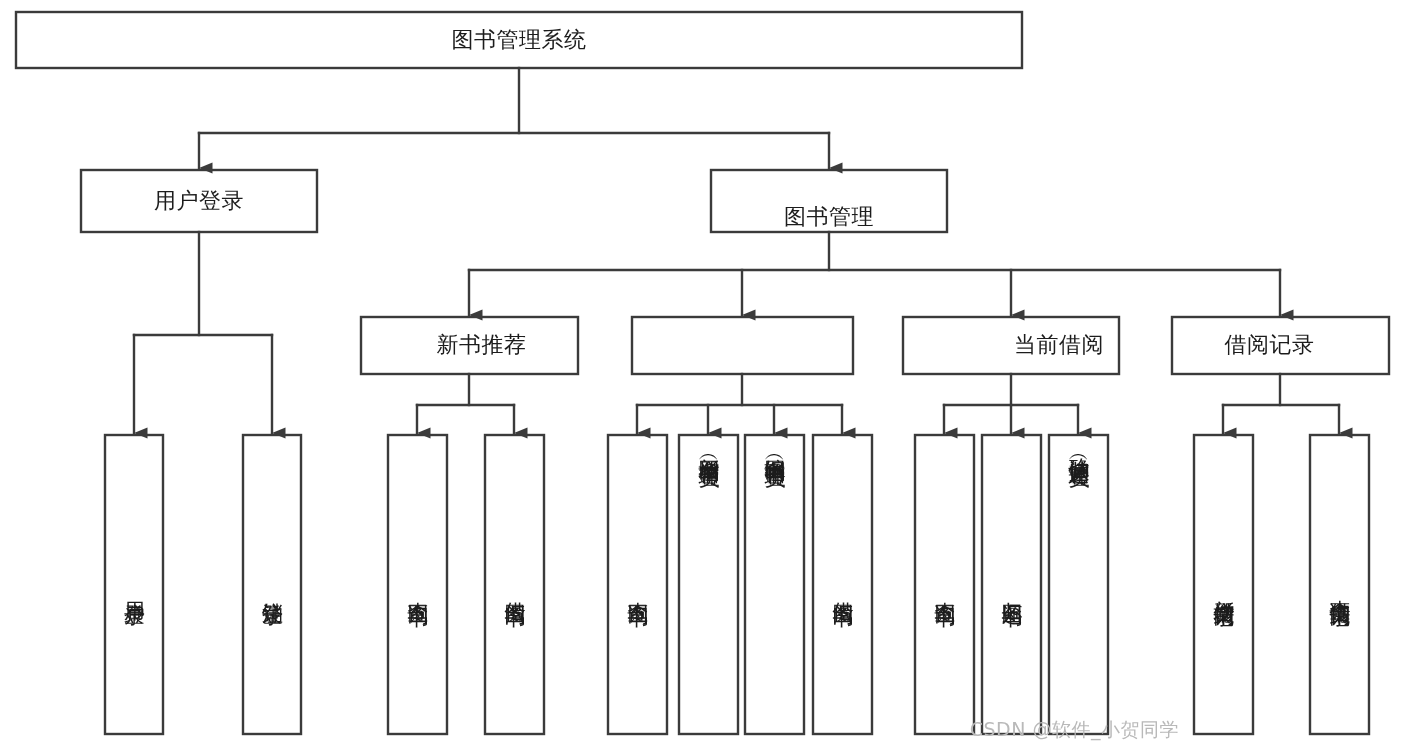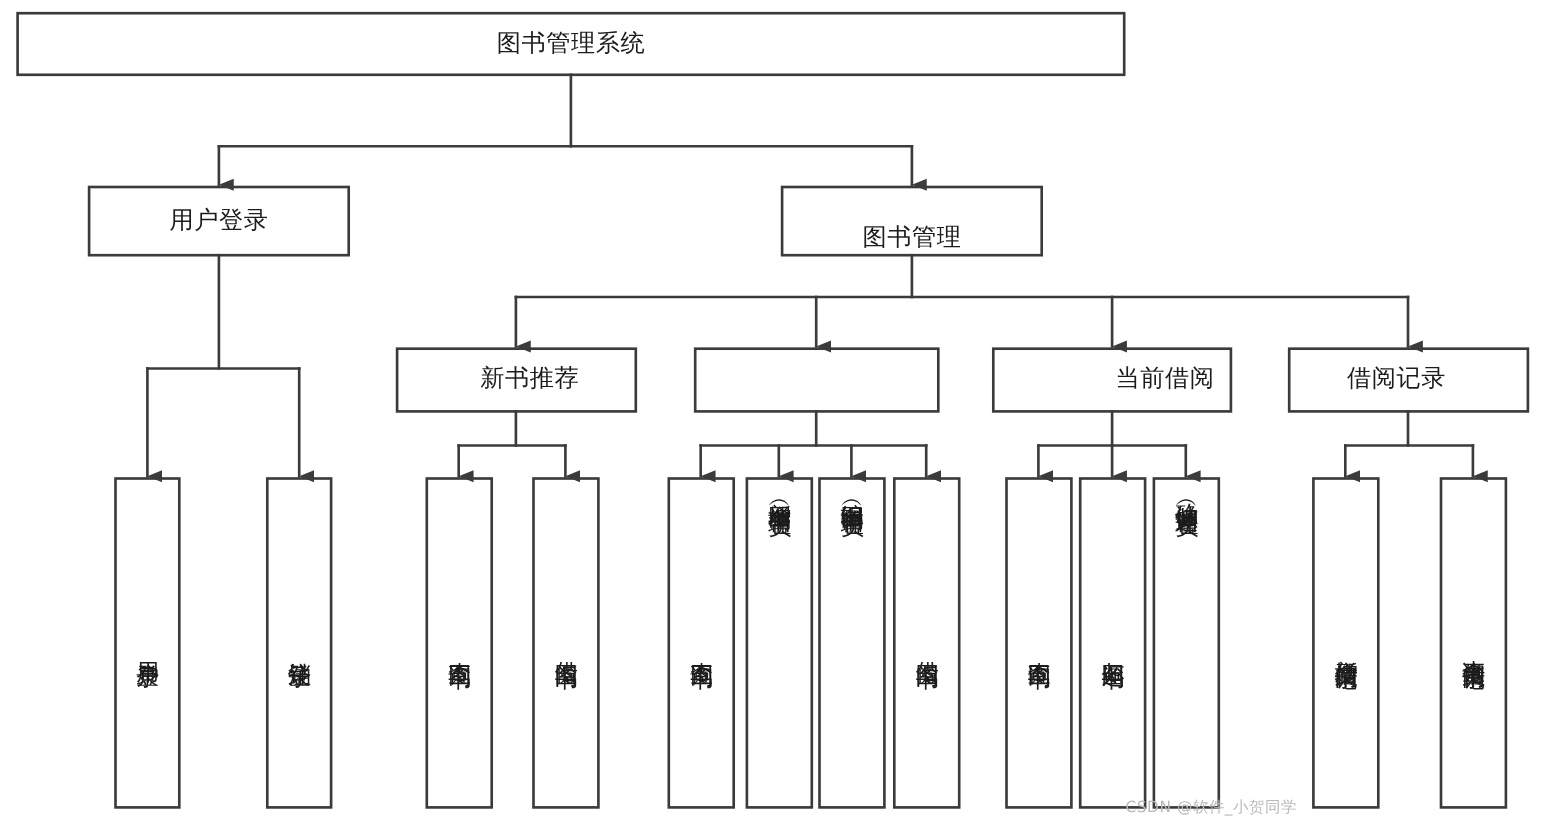--- a/index.html
+++ b/index.html
@@ -67,21 +67,21 @@
     justify-content: flex-start;
     padding-top: 6px;
   }
   .label-v-center {
     justify-content: center;
   }
   .watermark {
     position: absolute;
     right: 8px;
     bottom: 4px;
-    font-size: 14px;
+    font-size: 19px;
     color: #b9b9b9;
     font-family: "DejaVu Sans", "Liberation Sans", sans-serif;
     white-space: nowrap;
     letter-spacing: 0.5px;
   }
 </style>
 </head>
 <body>
 
 <div id="diagram-root">

